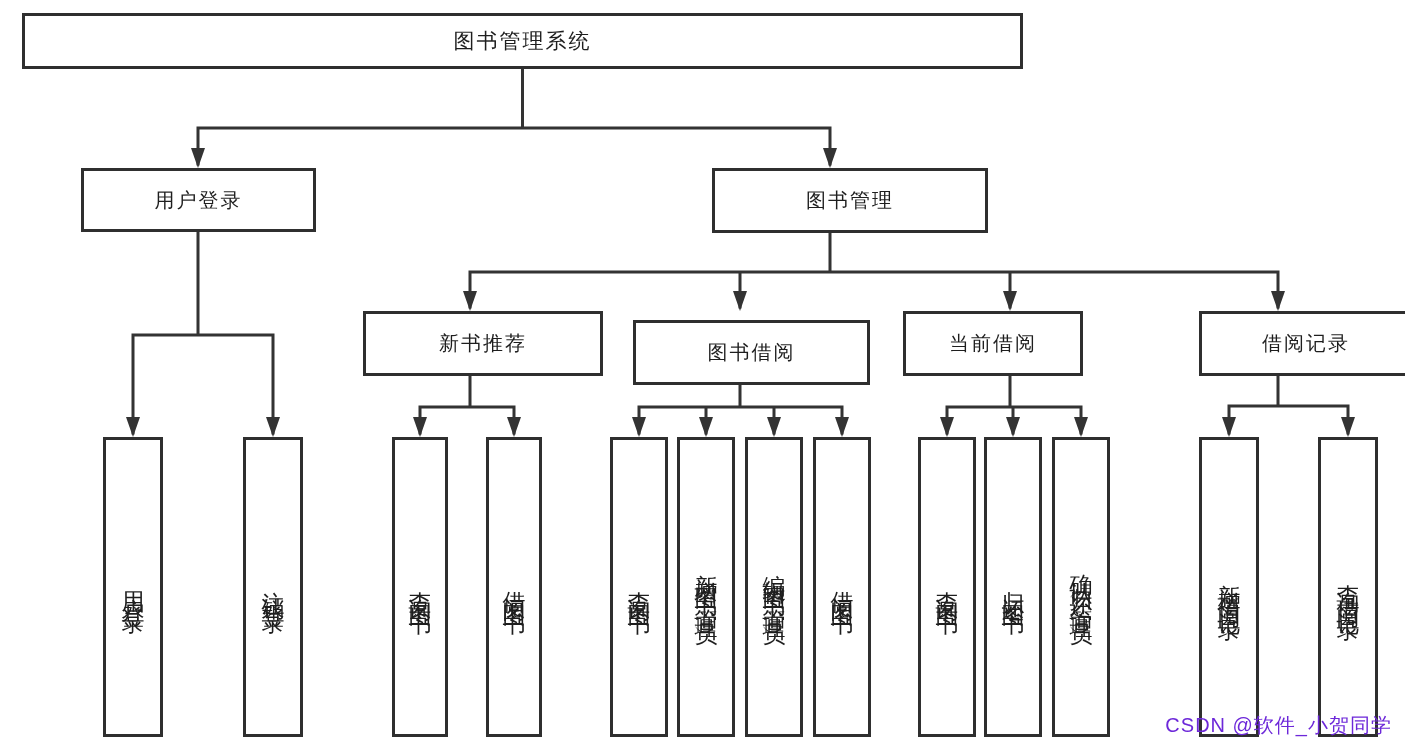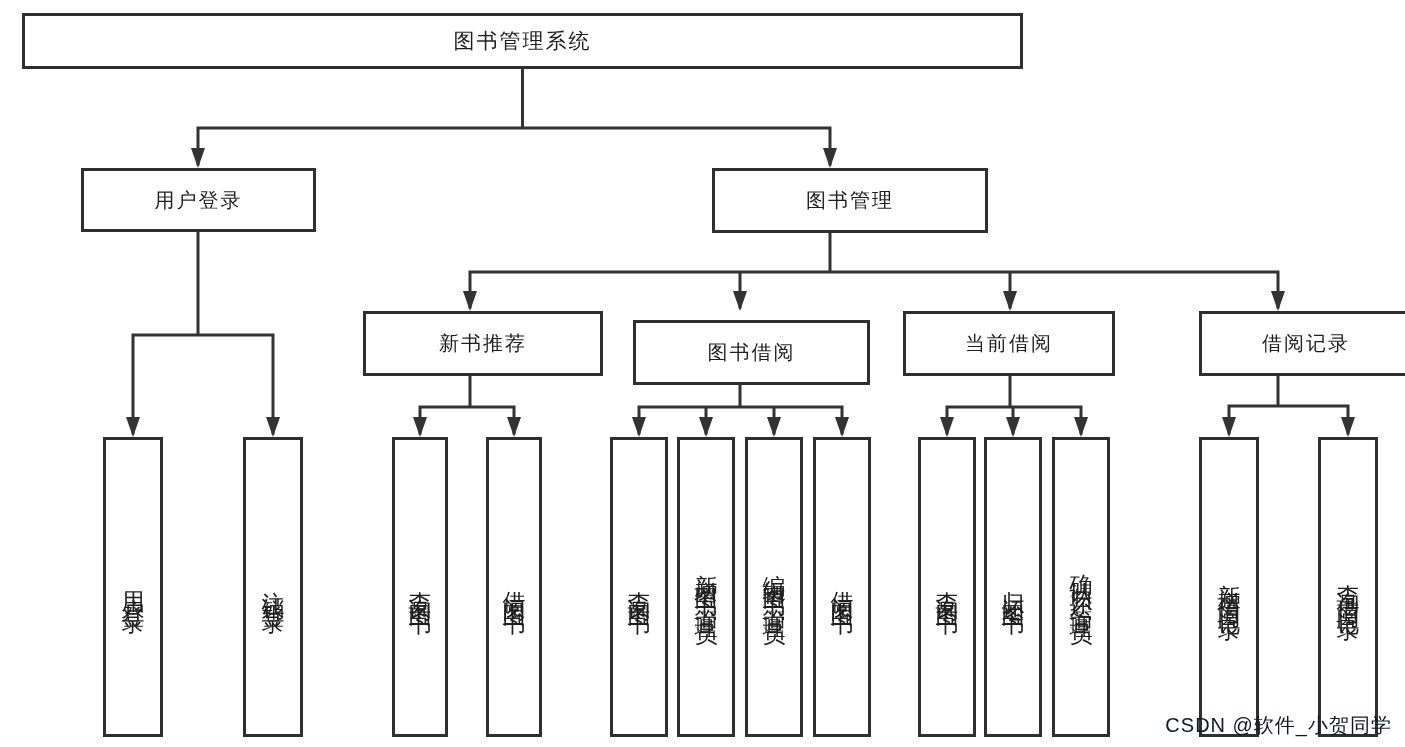--- a/index.html
+++ b/index.html
@@ -45,21 +45,21 @@
     font-size: 23px;
     letter-spacing: 7px;
     line-height: 1;
   }
   .watermark {
     position: absolute;
     right: 13px;
     top: 712px;
     font-size: 20px;
     letter-spacing: 1px;
-    color: #0f172a;
+    color: #6d28d9;
     z-index: 10;
     white-space: nowrap;
   }
 </style>
 </head>
 <body>
 
 <div class="canvas">
 
   <svg class="wires" viewBox="0 0 1405 747">
@@ -111,21 +111,21 @@
     </g>
   </svg>
 
   <div class="node h root" style="left:22px; top:13px; width:1001px; height:56px;">图书管理系统</div>
 
   <div class="node h" style="left:81px; top:168px; width:235px; height:64px;">用户登录</div>
   <div class="node h" style="left:712px; top:168px; width:276px; height:65px;text-align:center;">图书管理</div>
 
   <div class="node h" style="left:363px; top:311px; width:240px; height:65px;">新书推荐</div>
   <div class="node h" style="left:633px; top:320px; width:237px; height:65px;">图书借阅</div>
-  <div class="node h" style="left:903px; top:311px; width:212px; height:65px;">当前借阅</div>
+  <div class="node h" style="left:903px; top:311px; width:180px; height:65px;">当前借阅</div>
   <div class="node h" style="left:1171px; top:311px; width:214px; height:65px;margin-left:28px;">借阅记录</div>
 
   <div class="node v" style="left:103px; top:437px; width:60px; height:300px;">用户登录</div>
   <div class="node v" style="left:243px; top:437px; width:60px; height:300px;">注销登录</div>
 
   <div class="node v" style="left:392px; top:437px; width:56px; height:300px;">查询图书</div>
   <div class="node v" style="left:486px; top:437px; width:56px; height:300px;">借阅图书</div>
 
   <div class="node v" style="left:610px; top:437px; width:58px; height:300px;">查询图书</div>
   <div class="node v" style="left:677px; top:437px; width:58px; height:300px;">新增图书（管理员）</div>

